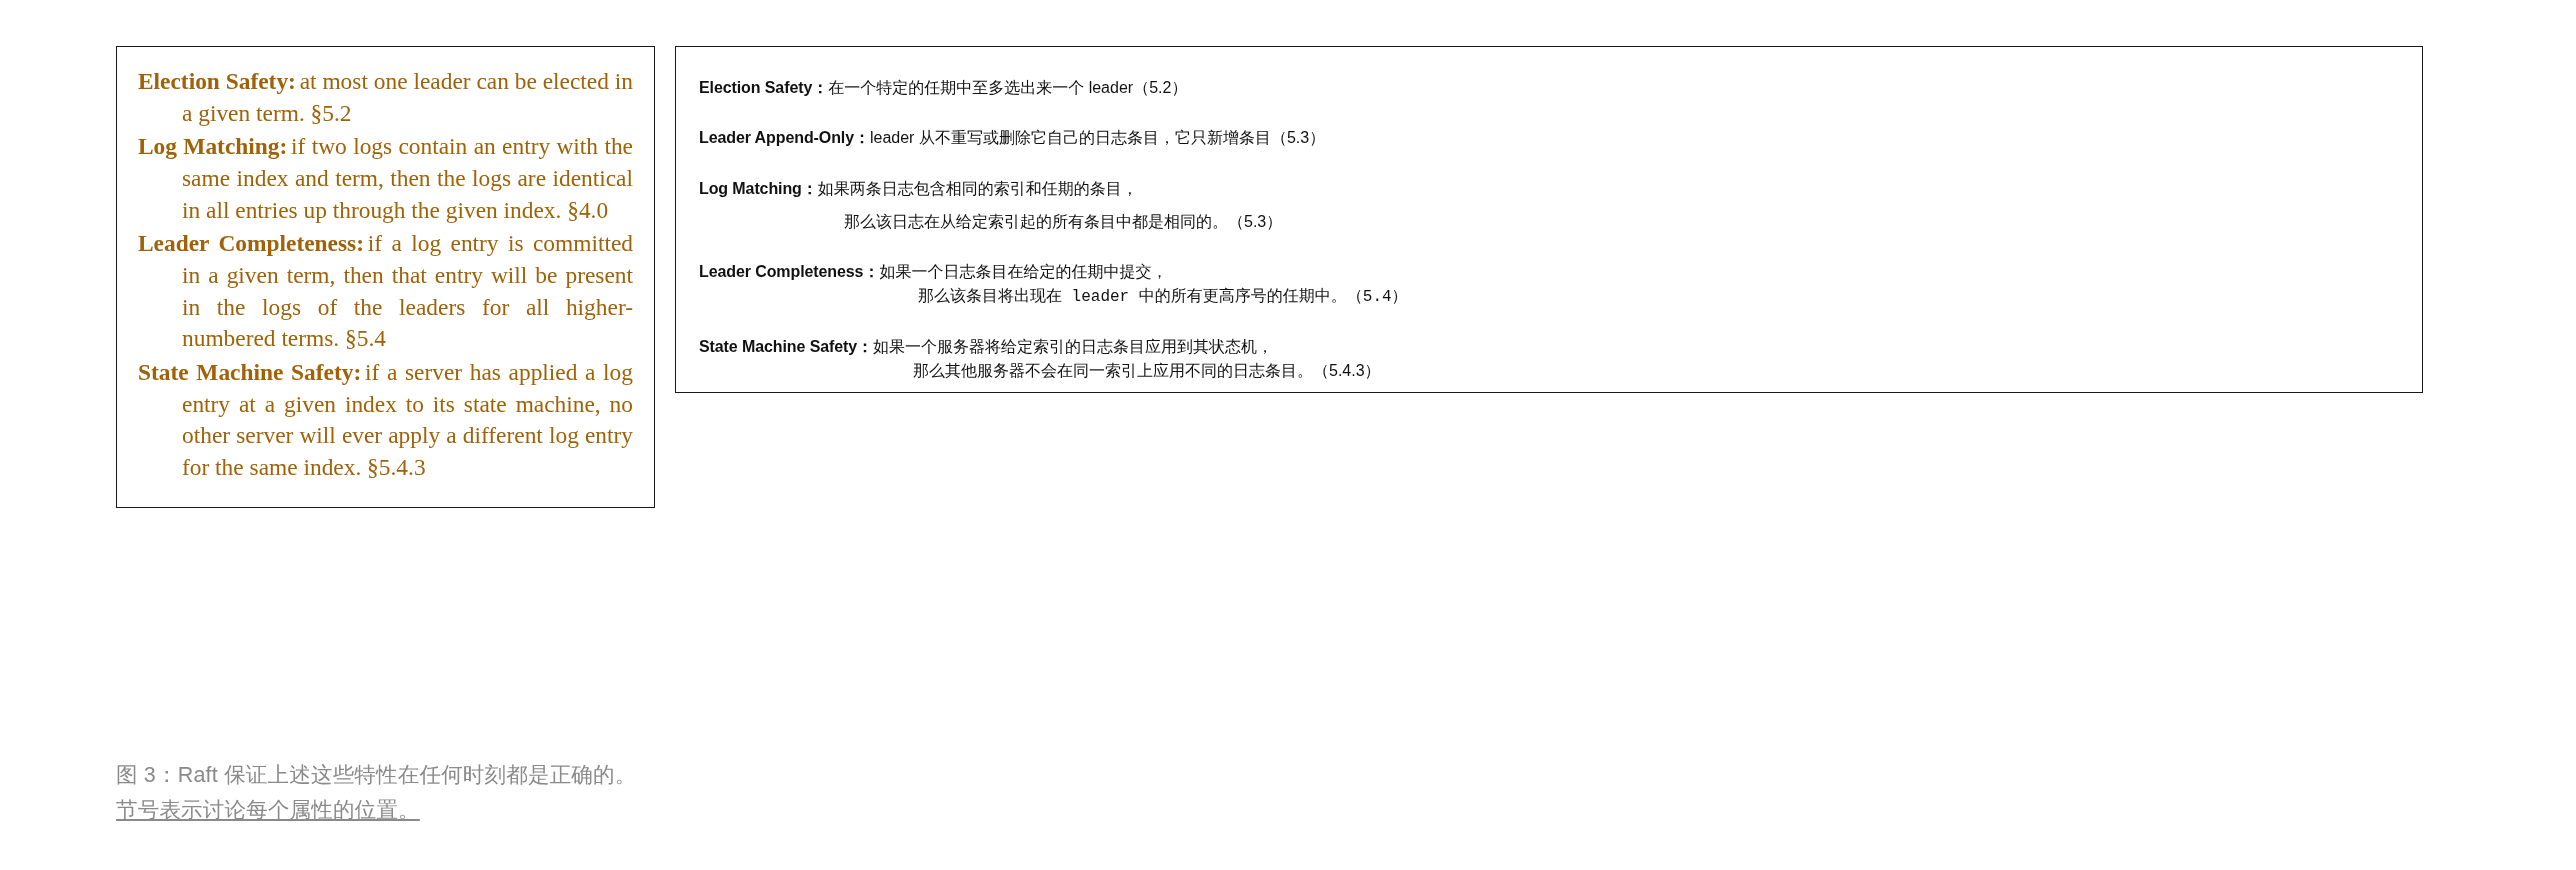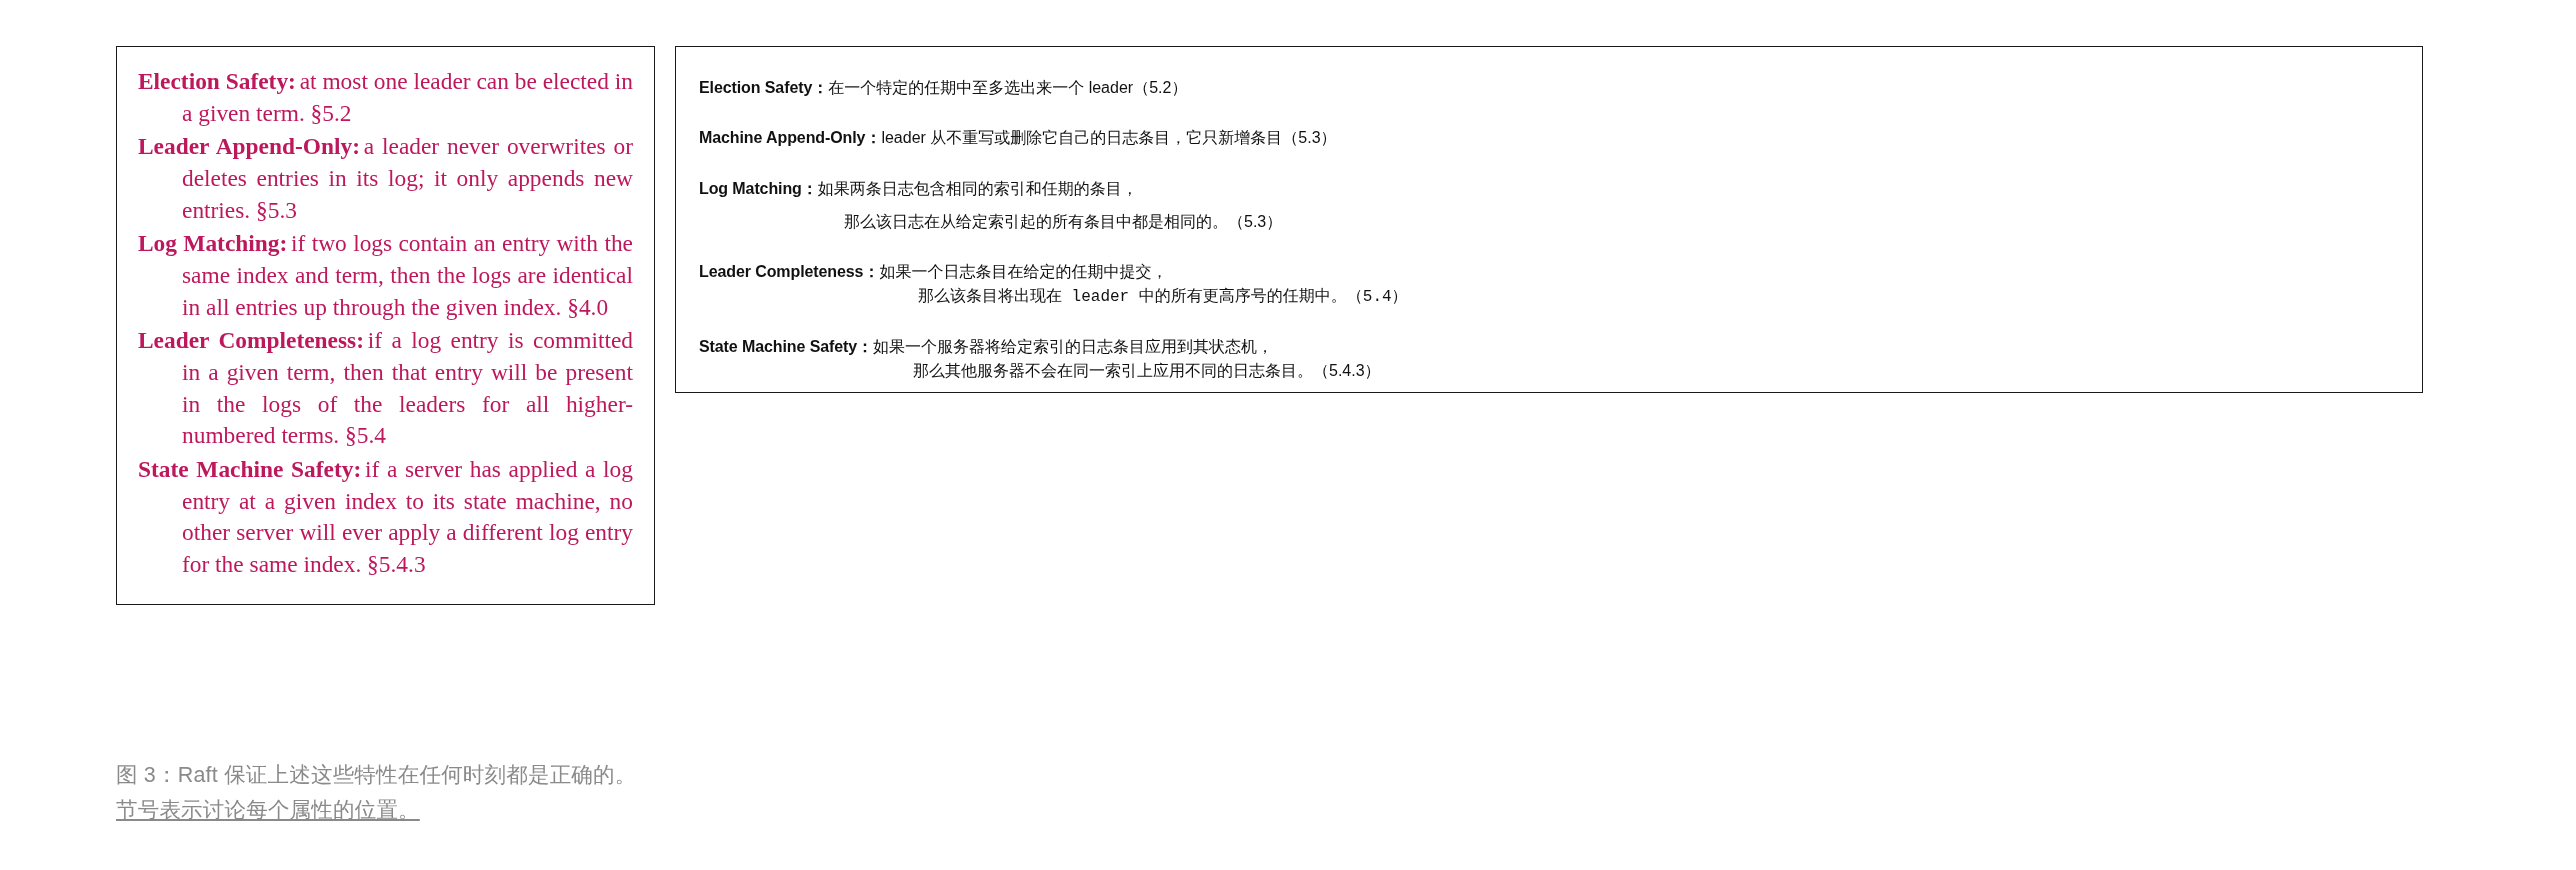--- a/index.html
+++ b/index.html
@@ -23,21 +23,21 @@
     width: 539px;
     box-sizing: border-box;
     border: 1.9px solid #1a1a1a;
     background: #ffffff;
     padding: 19px 21px 21px 21px;
   }
   .en-list {
     font-family: "Liberation Serif", "DejaVu Serif", serif;
     font-size: 23.4px;
     line-height: 1.355;
-    color: #be185d;
+    color: #a16207;
     text-align: justify;
     text-justify: inter-word;
   }
   .en-item {
     padding-left: 44px;
     text-indent: -44px;
     margin: 0 0 1.9px 0;
   }
   .en-item + .en-item {
     margin-top: 1px;
@@ -118,23 +118,20 @@
 </head>
 <body>
 
 <div id="left-panel">
   <div class="en-list">
 
     <p class="en-item">
       <span class="en-term">Election Safety:</span><span class="en-body">at most one leader can be elected in a given term. §5.2</span>
     </p>
 
-    <p class="en-item">
-      <span class="en-term">Leader Append-Only:</span><span class="en-body">a leader never overwrites or deletes entries in its log; it only appends new entries. §5.3</span>
-    </p>
 
     <p class="en-item">
       <span class="en-term">Log Matching:</span><span class="en-body">if two logs contain an entry with the same index and term, then the logs are identical in all entries up through the given index. §4.0</span>
     </p>
 
     <p class="en-item">
       <span class="en-term">Leader Completeness:</span><span class="en-body">if a log entry is committed in a given term, then that entry will be present in the logs of the leaders for all higher-numbered terms. §5.4</span>
     </p>
 
     <p class="en-item">
@@ -150,21 +147,21 @@
 </div>
 
 <div id="right-panel">
   <div class="zh-list">
 
     <div class="zh-item">
       <span class="zh-line"><span class="zh-term">Election Safety</span><span class="zh-colon">：</span><span class="zh-body">在一个特定的任期中至多选出来一个 leader（5.2）</span></span>
     </div>
 
     <div class="zh-item">
-      <span class="zh-line"><span class="zh-term">Machine Append-Only</span><span class="zh-colon">：</span><span class="zh-body">leader 从不重写或删除它自己的日志条目，它只新增条目（5.3）</span></span>
+      <span class="zh-line"><span class="zh-term">Leader Append-Only</span><span class="zh-colon">：</span><span class="zh-body">leader 从不重写或删除它自己的日志条目，它只新增条目（5.3）</span></span>
     </div>
 
     <div class="zh-item">
       <span class="zh-line"><span class="zh-term">Log Matching</span><span class="zh-colon">：</span><span class="zh-body">如果两条日志包含相同的索引和任期的条目，</span></span>
       <span class="zh-cont indent-lm">那么该日志在从给定索引起的所有条目中都是相同的。（5.3）</span>
     </div>
 
     <div class="zh-item">
       <span class="zh-line"><span class="zh-term">Leader Completeness</span><span class="zh-colon">：</span><span class="zh-body">如果一个日志条目在给定的任期中提交，</span></span>
       <span class="zh-cont indent-lc">那么该条目将出现在 leader 中的所有更高序号的任期中。（5.4）</span>

